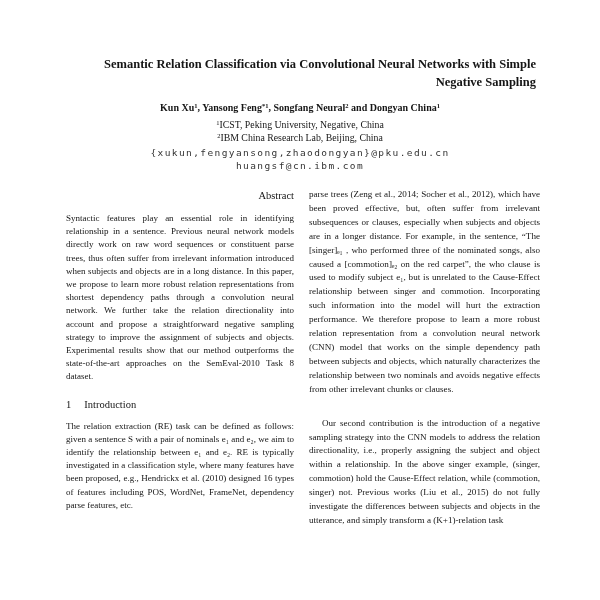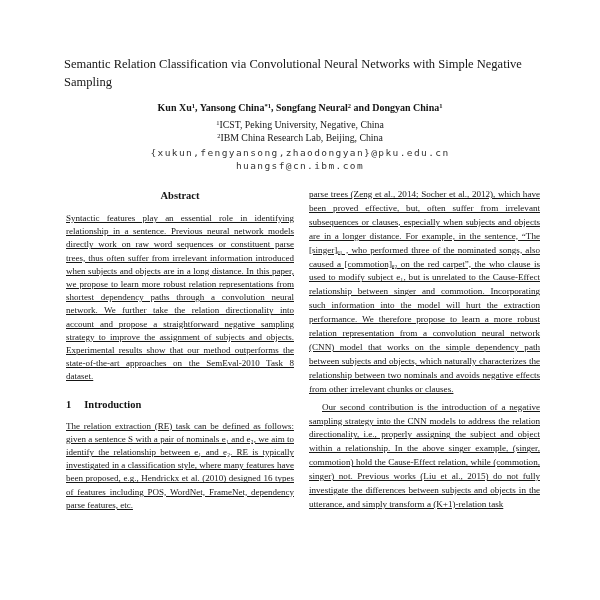--- a/index.html
+++ b/index.html
@@ -14,22 +14,22 @@
     background: #ffffff;
     overflow: hidden;
     font-family: "Liberation Serif", serif;
     color: #151515;
   }
   .title {
     position: absolute;
     top: 55px;
     left: 64px;
     width: 472px;
-    text-align: left;
-    font-weight: normal;
+    text-align: right;
+    font-weight: bold;
     font-size: 12.5px;
     line-height: 18px;
   }
   .authors {
     position: absolute;
     top: 102px;
     left: 0;
     width: 600px;
     text-align: center;
     font-weight: bold;
@@ -70,61 +70,60 @@
     top: 190px;
     width: 228px;
   }
   .col-right {
     position: absolute;
     left: 309px;
     top: 188px;
     width: 231px;
   }
   .abstract-heading {
-    text-align: center;
-    font-weight: bold;
+    text-align: right;
+    font-weight: normal;
     font-size: 10.5px;
     margin: 0 0 11px 0;
   }
   .abstract-body {
     margin: 0 6px 0 16px;
     font-size: 9px;
     line-height: 13.2px;
     text-align: justify;
   }
   .section-heading {
-    font-weight: bold;
+    font-weight: normal;
     font-size: 10.5px;
     margin: 15px 0 10px 0;
   }
   .section-heading .sec-num { margin-right: 13px; }
   .para {
     font-size: 9px;
     line-height: 13.2px;
     text-align: justify;
     margin: 0;
-    text-decoration: underline;
   }
   .col-right .para {
     font-size: 9.1px;
     line-height: 13.9px;
   }
   .para.indented {
     text-indent: 13px;
-    margin-top: 4px;
+    margin-top: 20px;
   }
 </style>
 </head>
 <body>
 
 <div class="page">
 
   <div class="title">Semantic Relation Classification via Convolutional Neural Networks with Simple Negative Sampling</div>
 
-  <div class="authors"><span>Kun Xu</span><span class="sup">1</span><span>, </span><span>Yansong China</span><span class="sup">*1</span><span>, </span><span>Songfang Neural</span><span class="sup">2</span><span> and </span><span>Dongyan China</span><span class="sup">1</span></div>
+  <div class="authors"><span>Kun Xu</span><span class="sup">1</span><span>, </span><span>Yansong Feng</span><span class="sup">*1</span><span>, </span><span>Songfang Neural</span><span class="sup">2</span><span> and </span><span>Dongyan China</span><span class="sup">1</span></div>
 
   <div class="affil a1"><span class="sup">1</span><span>ICST, Peking University, Negative, China</span></div>
 
   <div class="affil a2"><span class="sup">2</span><span>IBM China Research Lab, Beijing, China</span></div>
 
   <div class="email e2">huangsf@cn.ibm.com</div>
   <div class="email e1">{xukun,fengyansong,zhaodongyan}@pku.edu.cn</div>
 
   <div class="col-left">
     <div class="abstract-heading">Abstract</div>

